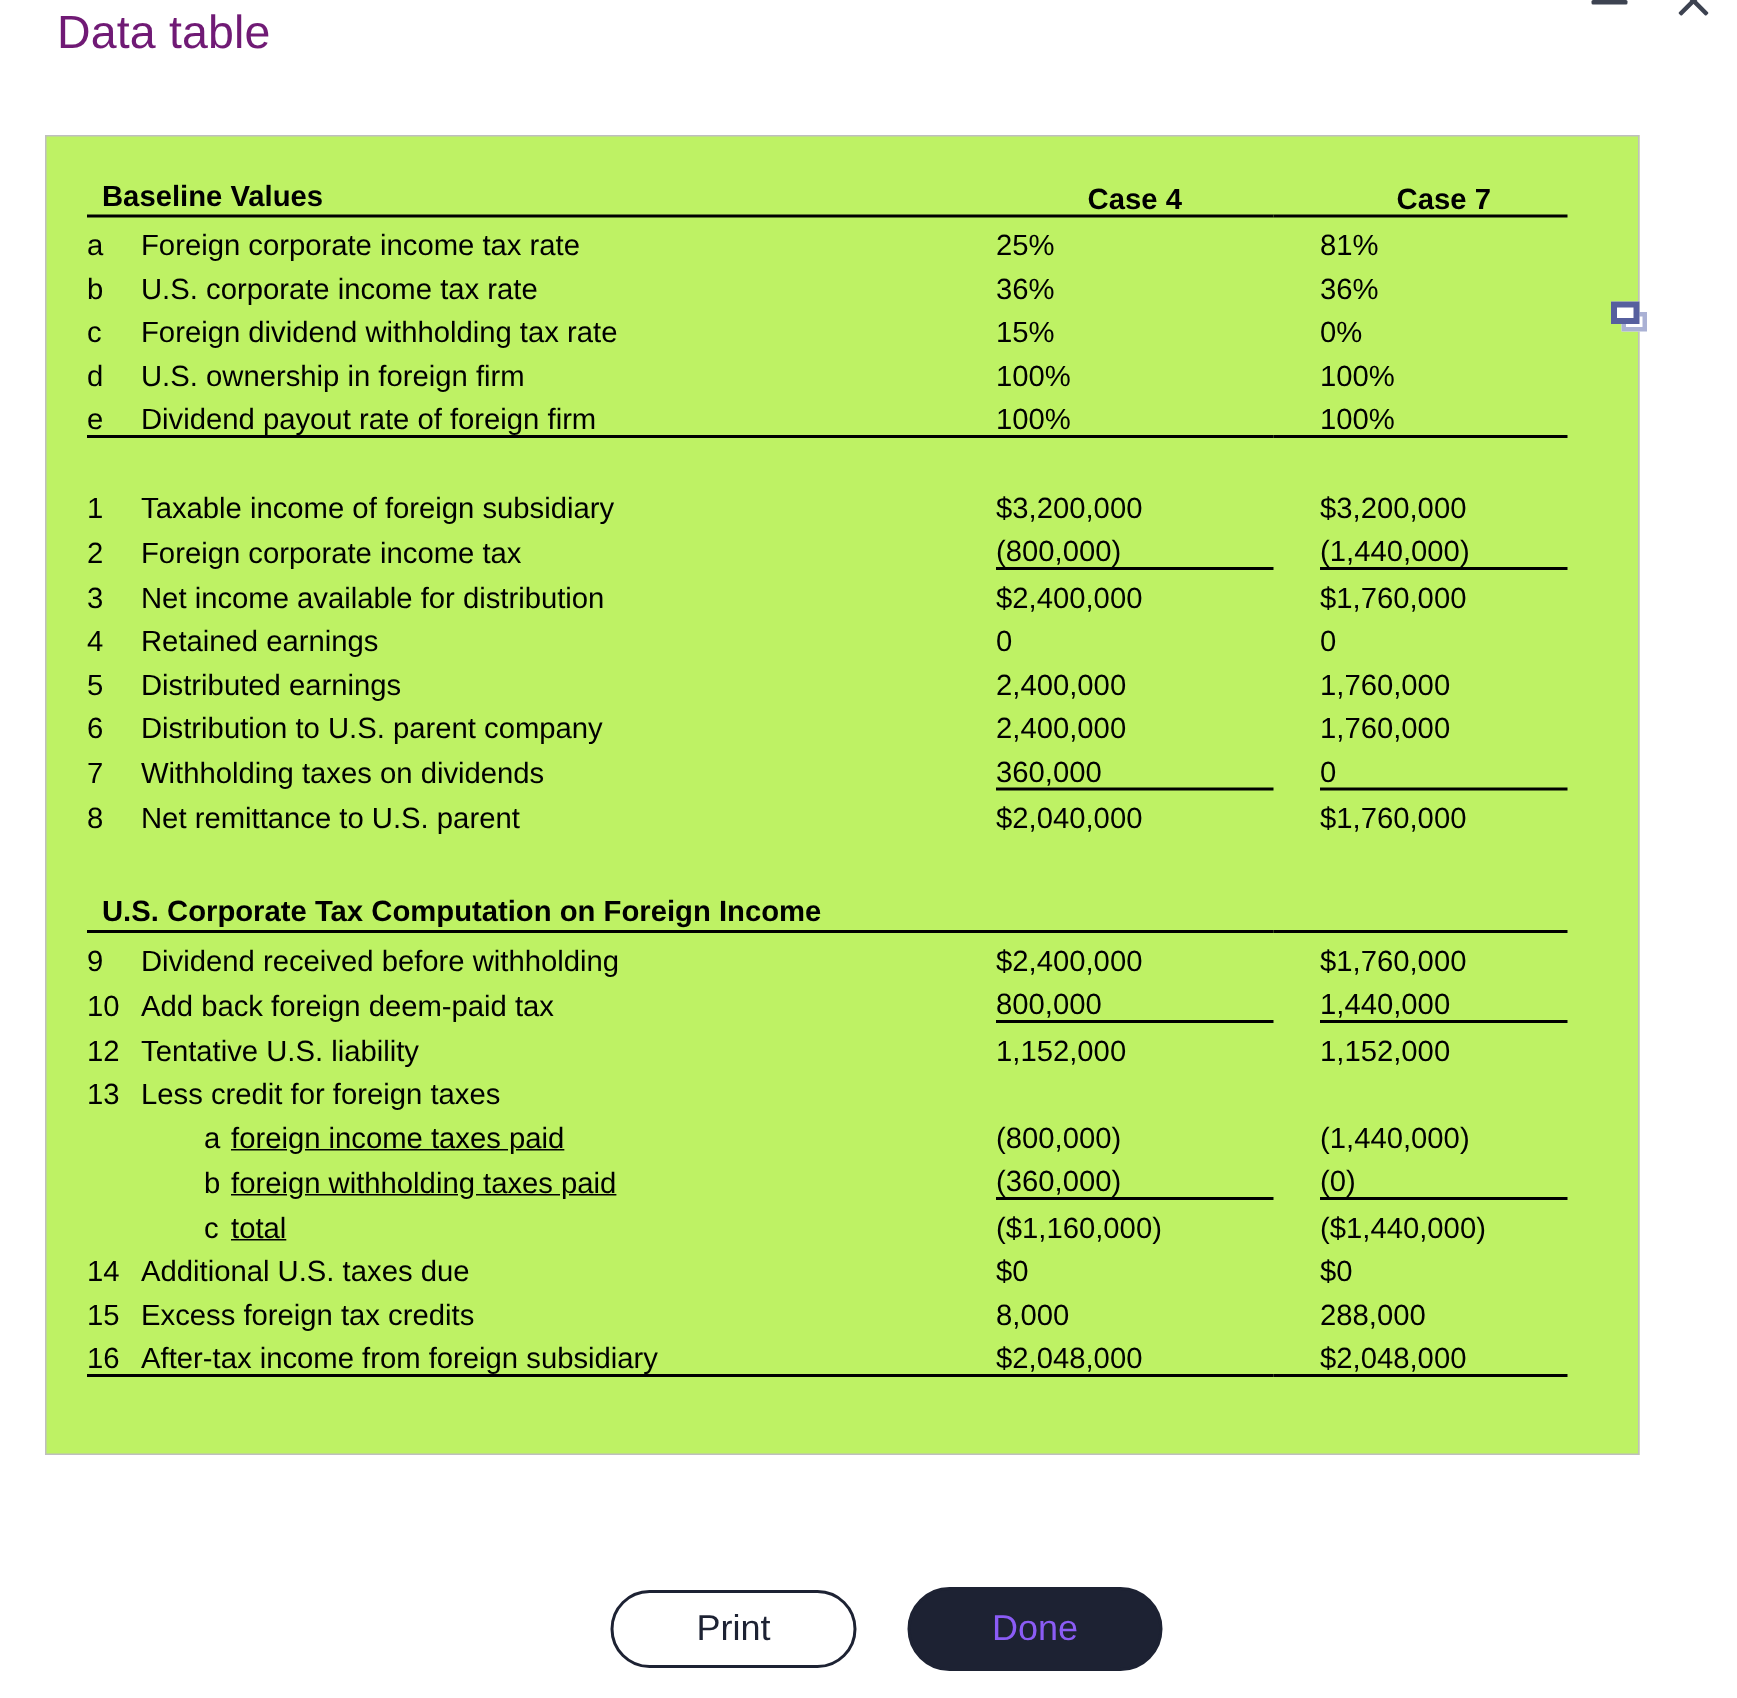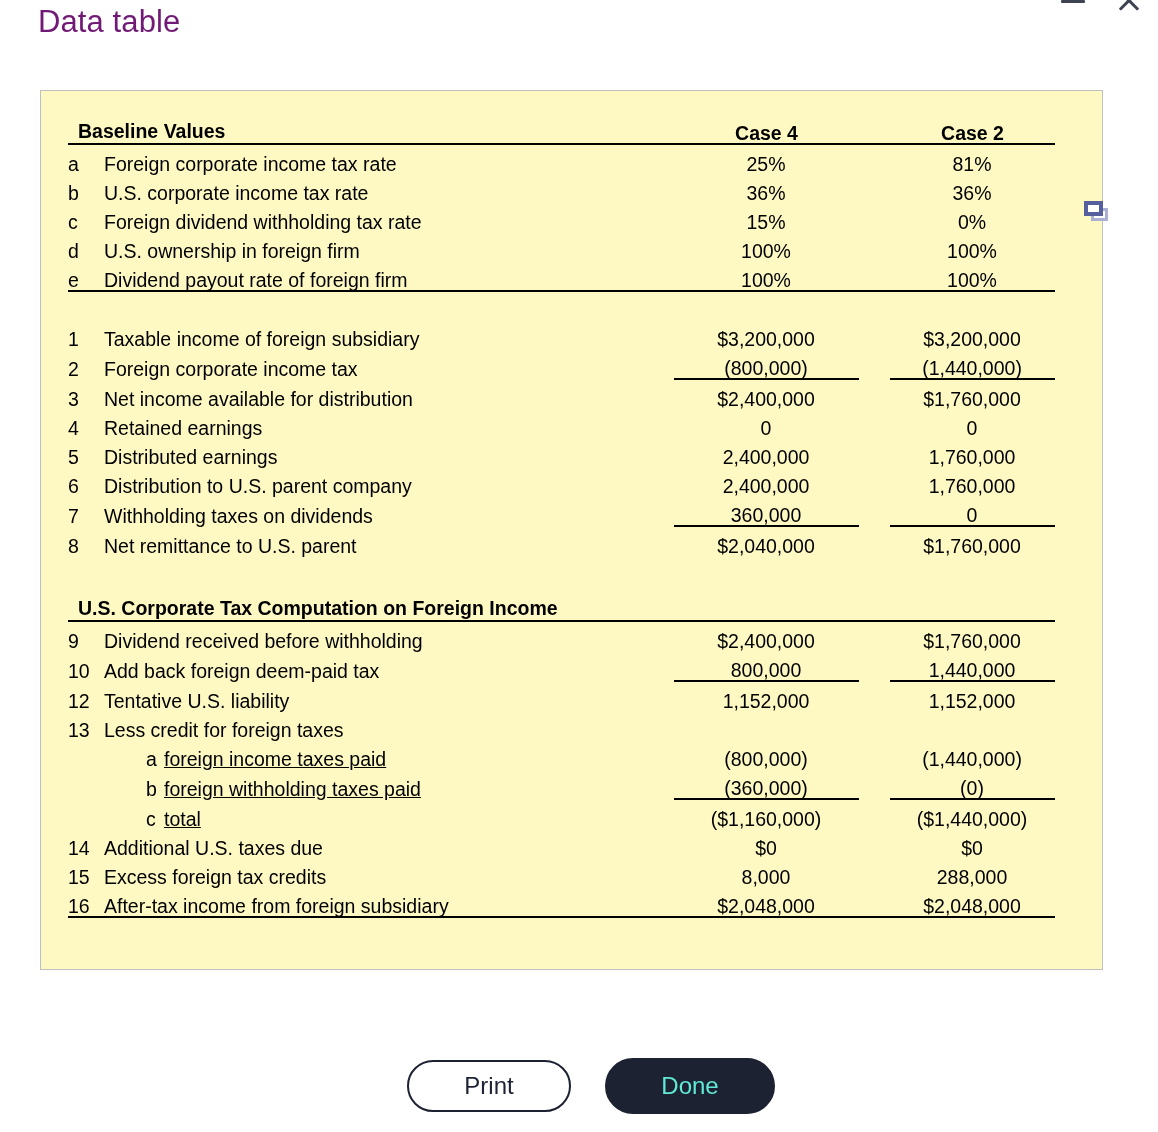--- a/index.html
+++ b/index.html
@@ -65,27 +65,27 @@
     font-weight: 400;
     letter-spacing: 0.1px;
     color: #701a75;
     line-height: 40px;
     white-space: nowrap;
   }
 
   
   .table-frame {
     position: absolute;
-    left: 40px;
+    left: 30px;
     top: 90px;
     width: 1063px;
     height: 880px;
     border: 1px solid #bfbfbf;
     box-sizing: border-box;
-    background: #fef9c3;
+    background: #bef264;
   }
 
   .sheet {
     position: absolute;
     left: 27px;
     top: 16px;
     width: 987px;
   }
 
   table.fin {
@@ -118,21 +118,21 @@
     text-align: left;
     padding-left: 10px !important;
   }
   .label.sub {
     padding-left: 52px !important;
     text-decoration: underline;
   }
   .label.sub .sl { display:inline-block; width: 18px; }
   .num {
     font-size: 19.5px;
-    text-align: center;
+    text-align: left;
     padding-right: 1px !important;
     margin-top: 32px;
   }
 
   tr.row { height: 29px; }
   tr.row td { height: 29px; }
 
   
   .sec-head td {
     font-weight: bold;
@@ -215,21 +215,21 @@
     height: 52px;
     background: #ffffff;
     border: 2px solid #1d2233;
     color: #1d2233;
   }
   .btn-done {
     width: 170px;
     height: 56px;
     background: #1d2233;
     border: 2px solid #1d2233;
-    color: #5eead4;
+    color: #8b5cf6;
   }
 </style>
 </head>
 <body>
 
 <div class="win-controls">
   <div class="win-btn minimize"></div>
   <div class="win-btn close"></div>
 </div>
 
@@ -251,21 +251,21 @@
         <col class="c-case1">
           <col class="c-gap2">
           <col class="c-case2">
       </colgroup>
       <tbody>
 
         <tr class="row sec-head rule-full">
           <td class="label" colspan="3">Baseline Values</td>
           <td class="colhead">Case 4</td>
           <td></td>
-          <td class="colhead">Case 2</td>
+          <td class="colhead">Case 7</td>
         </tr>
 
         <tr class="row">
           <td class="idx">a</td>
           <td class="label" colspan="2">Foreign corporate income tax rate</td>
           <td class="num">25%</td>
           <td></td>
           <td class="num">81%</td>
         </tr>
         <tr class="row">

